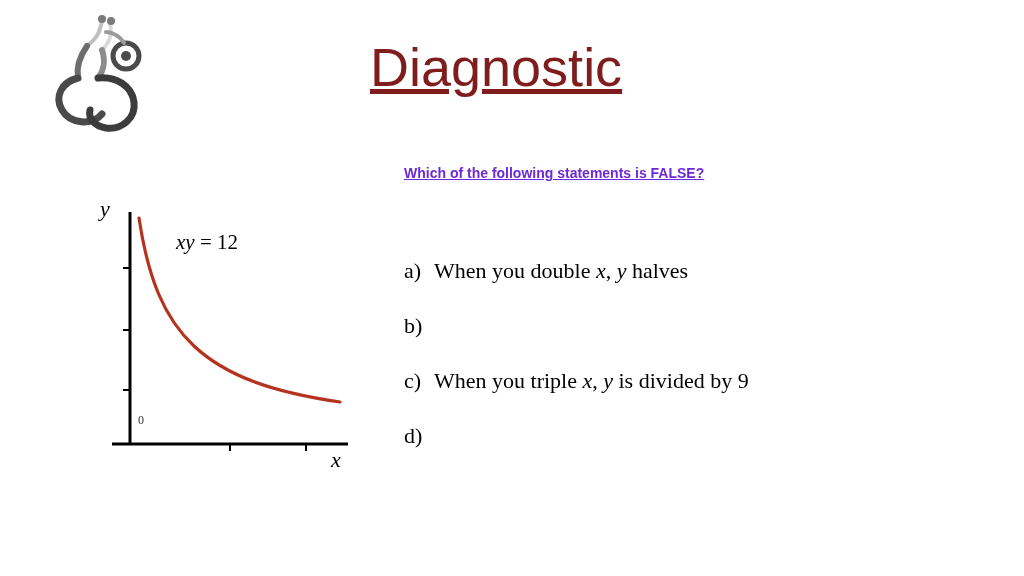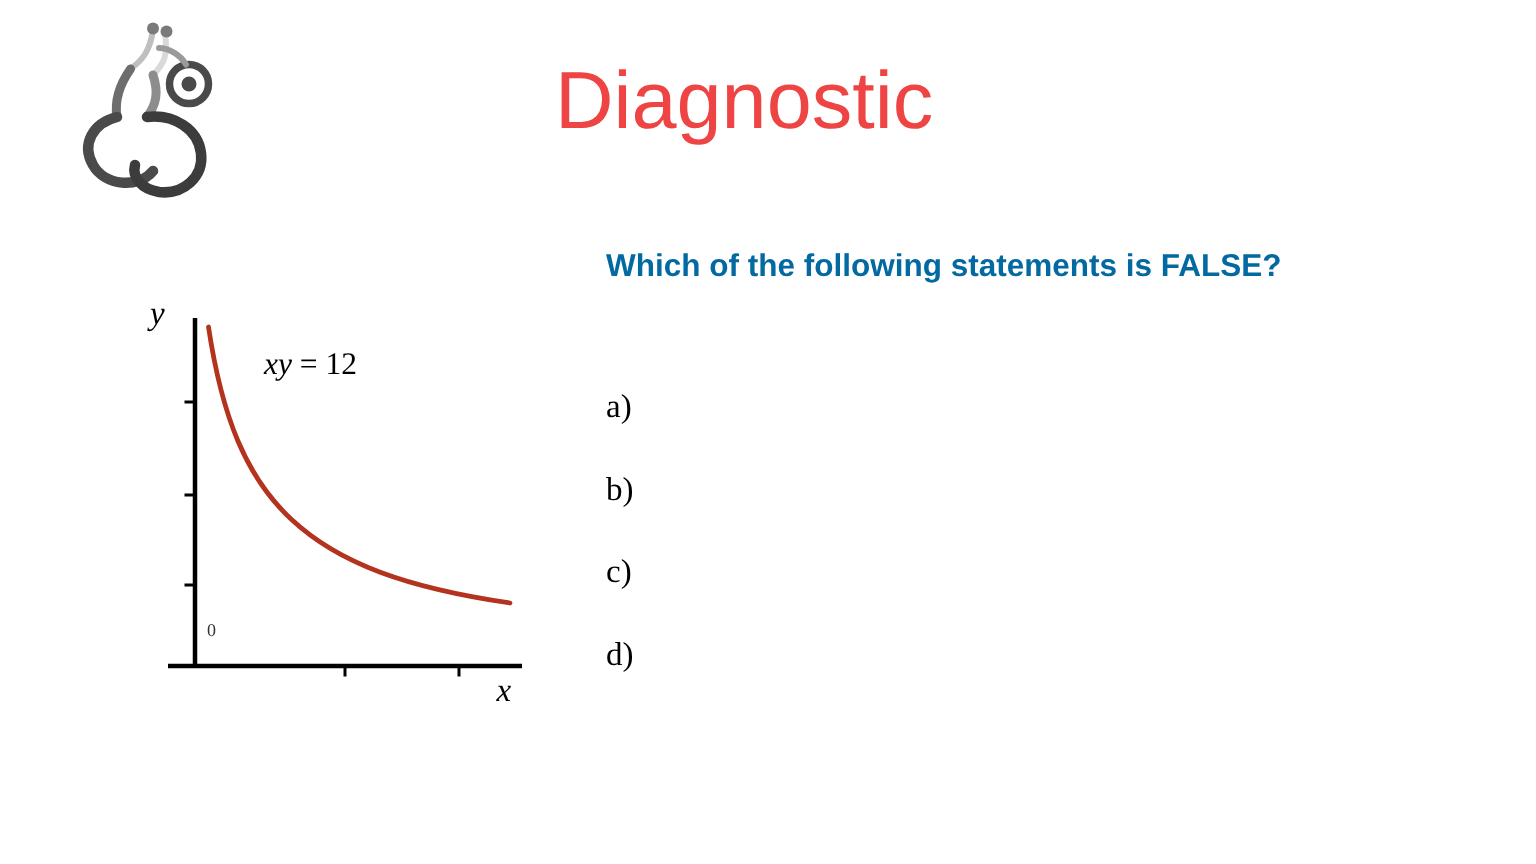--- a/index.html
+++ b/index.html
@@ -30,37 +30,39 @@
   }
 
   
   .title {
     position: absolute;
     left: 370px;
     top: 38px;
     font-family: "Liberation Sans", sans-serif;
     font-size: 54px;
     font-weight: 400;
-    color: #ef4444;
+    color: #7f1d1d;
     letter-spacing: 0px;
     line-height: 1.1;
     white-space: nowrap;
+    text-decoration: underline;
   }
 
   
   .question {
     position: absolute;
     left: 404px;
     top: 164px;
     width: 500px;
     font-family: "Liberation Sans", sans-serif;
-    font-size: 21px;
+    font-size: 14px;
     font-weight: bold;
-    color: #0369a1;
+    color: #6d28d9;
     line-height: 1.35;
+    text-decoration: underline;
   }
 
   
   .choices {
     position: absolute;
     left: 404px;
     top: 258px;
     width: 560px;
   }
   .choice {
@@ -169,25 +171,27 @@
 
       <path d="M49 28 C 58 88, 74 128, 104 156 C 136 186, 182 202, 250 212" stroke="#b4331f" stroke-width="3.2" fill="none" stroke-linecap="round"></path>
     </svg>
   </div>
 
   <div class="question">Which of the following statements is FALSE?</div>
 
   <div class="choices">
     <div class="choice">
       <span class="choice-letter">a)</span>
+      <span class="choice-text">When you double <i>x</i>, <i>y</i> halves</span>
     </div>
     <div class="choice">
       <span class="choice-letter">b)</span>
     </div>
     <div class="choice">
       <span class="choice-letter">c)</span>
+      <span class="choice-text">When you triple <i>x</i>, <i>y</i> is divided by 9</span>
     </div>
     <div class="choice">
       <span class="choice-letter">d)</span>
     </div>
   </div>
 
 </div>
 
 </body></html>

